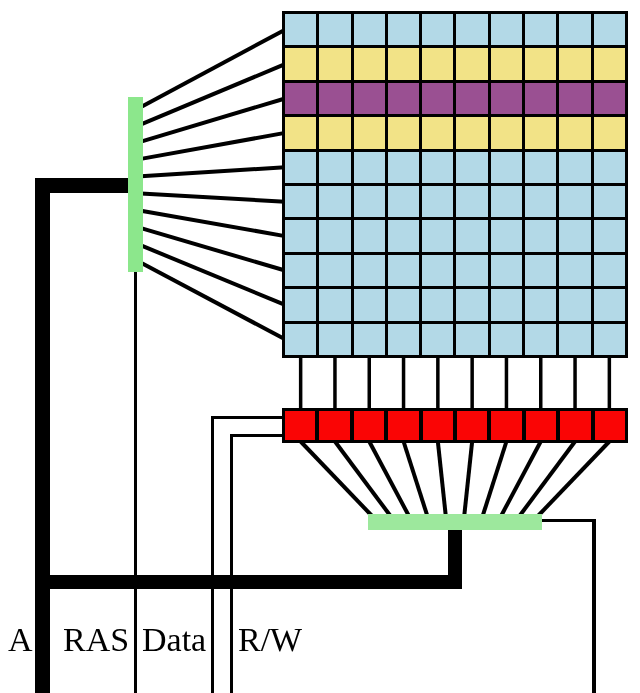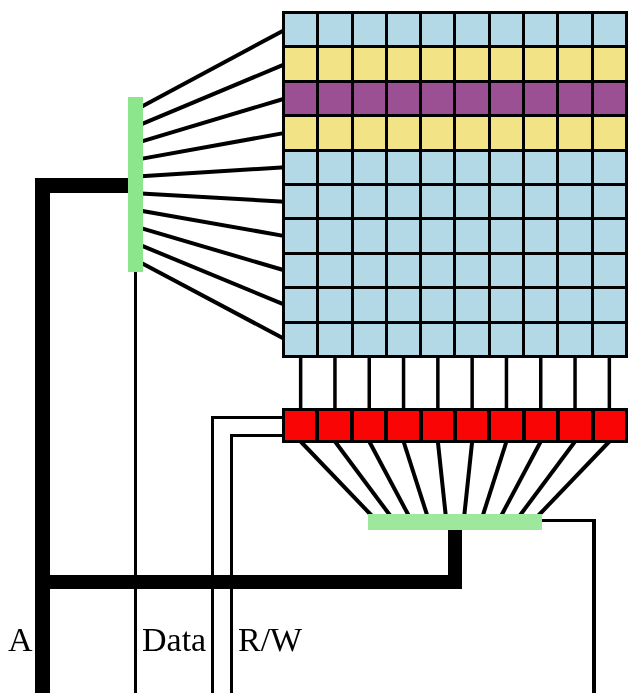--- a/index.html
+++ b/index.html
@@ -197,16 +197,17 @@
       <div class="cell" style="background: rgb(250, 5, 5);"></div>
       <div class="cell" style="background: rgb(250, 5, 5);"></div>
       <div class="cell" style="background: rgb(250, 5, 5);"></div>
       <div class="cell" style="background: rgb(250, 5, 5);"></div>
       <div class="cell" style="background: rgb(250, 5, 5);"></div>
       <div class="cell" style="background: rgb(250, 5, 5);"></div>
       <div class="cell" style="background: rgb(250, 5, 5);"></div>
     </div>
 
   <div class="sig-label" style="left:8px;">A</div>
+  <div class="sig-label" style="left:63px;">RAS</div>
   <div class="sig-label" style="left:238px;">R/W</div>
   <div class="sig-label" style="left:142px;">Data</div>
 
 </div>
 
 </body></html>

